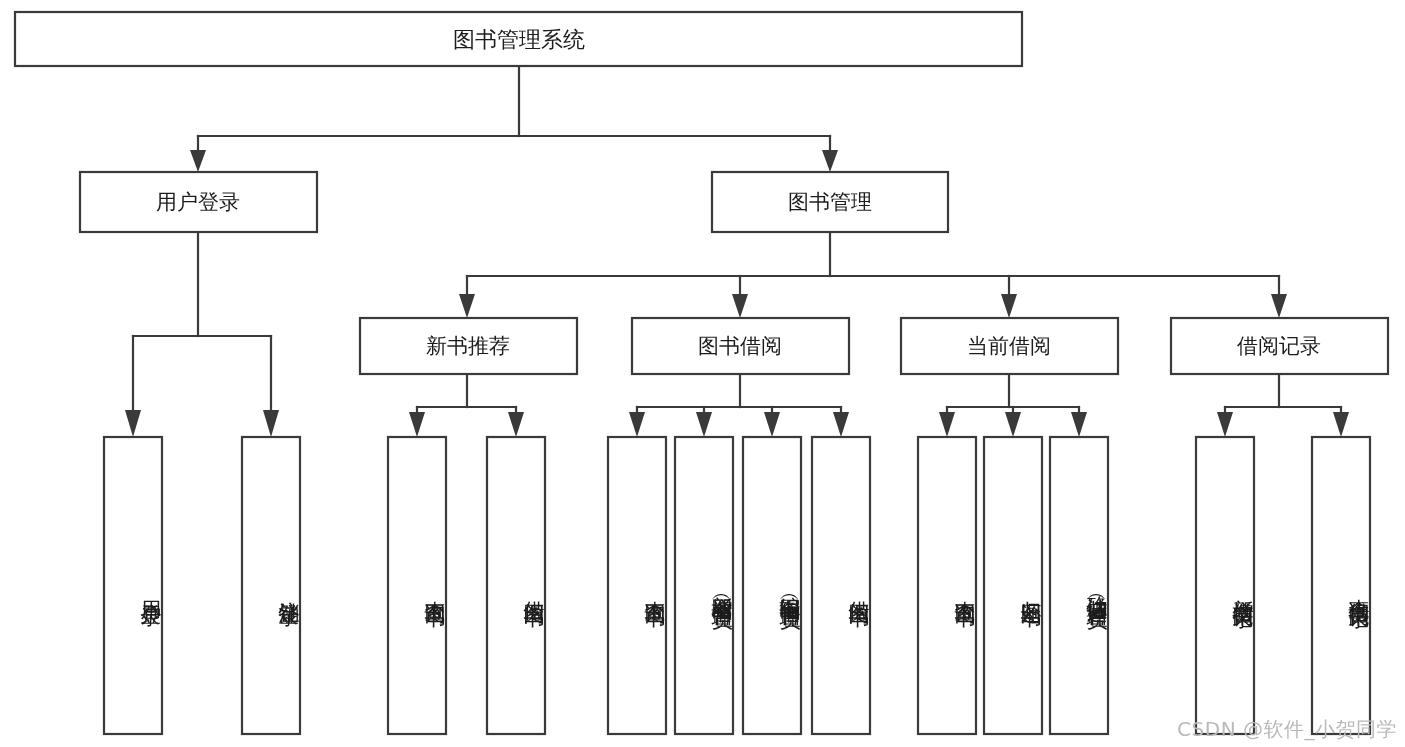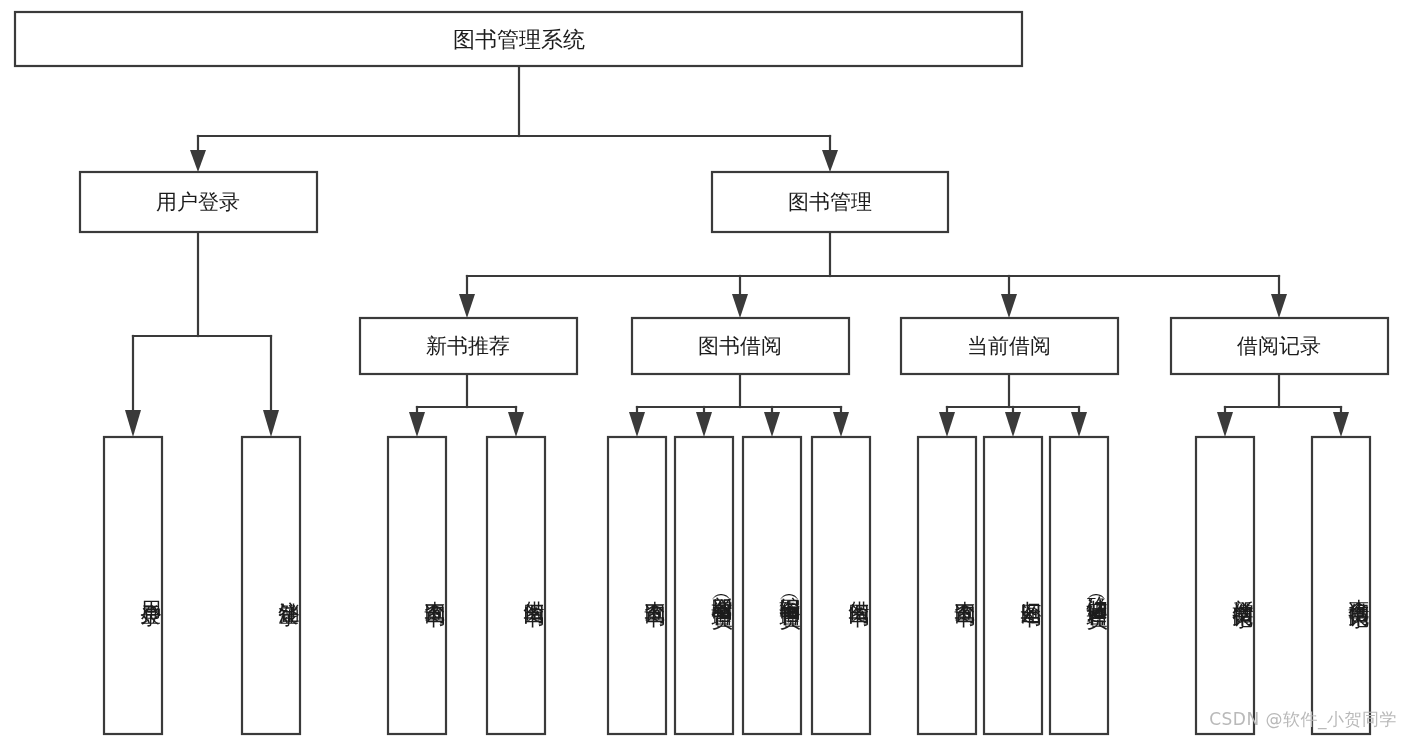--- a/index.html
+++ b/index.html
@@ -63,23 +63,23 @@
     line-height: 1.12;
     color: #1c1c1c;
     letter-spacing: 2px;
     white-space: nowrap;
     text-align: center;
     pointer-events: none;
   }
   #watermark {
     position: absolute;
     right: 8px;
-    bottom: 16px;
-    font-family: "DejaVu Sans", "Liberation Sans", sans-serif;
-    font-size: 17px;
+    bottom: 4px;
+    font-family: "DejaVu Sans", "Liberation Sans", sans-serif;
+    font-size: 20px;
     color: #b9b9b9;
     letter-spacing: 0.5px;
     white-space: nowrap;
   }
 </style>
 </head>
 <body>
 
 <div id="diagram-root">
 

